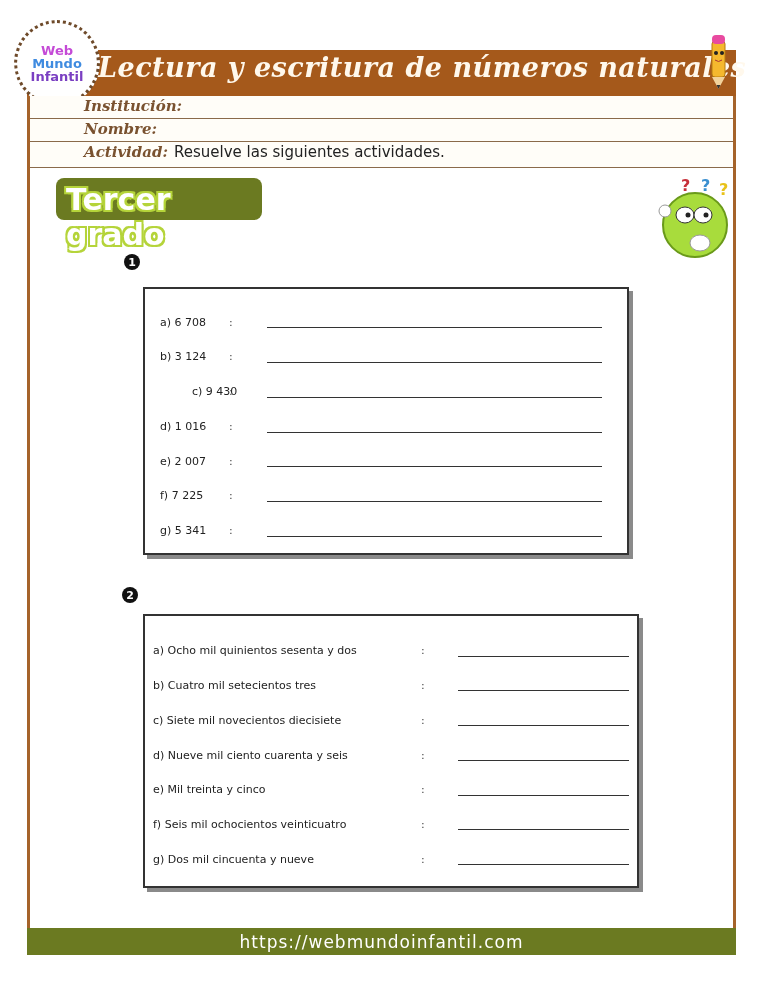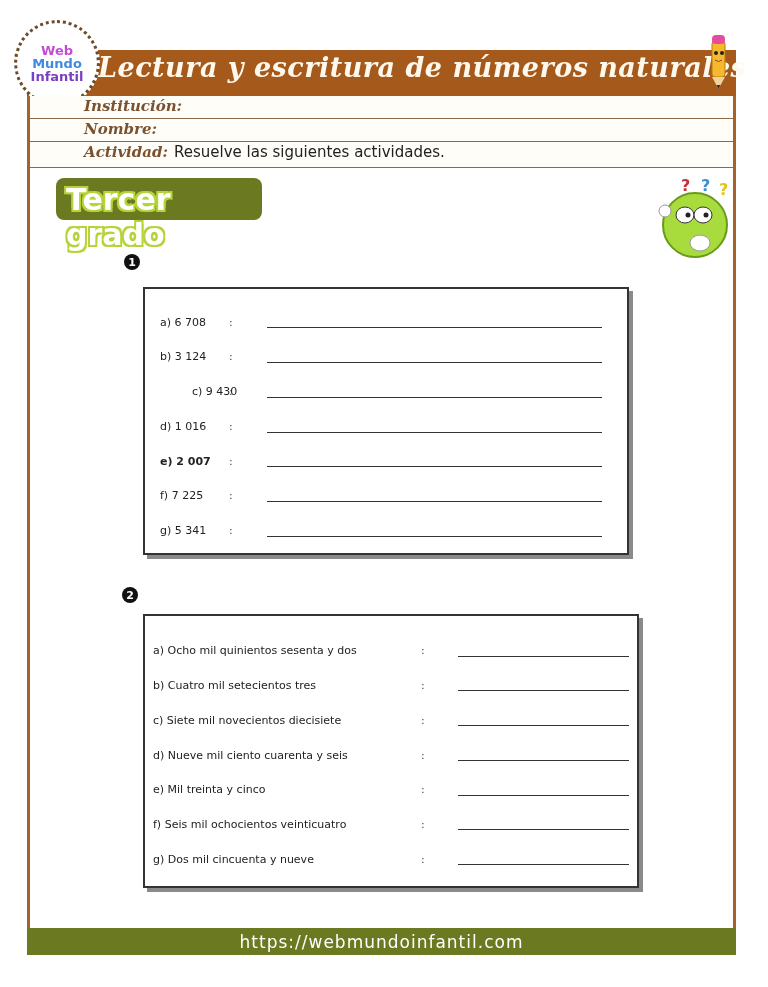--- a/index.html
+++ b/index.html
@@ -90,21 +90,21 @@
 <div class="line" style="left:267px; top:362px; width:335px;"></div>
 
 <span class="item" style="left:160px; top:385px;margin-left:32px;">c) 9 430</span>
 <span class="colon" style="left:229px; top:385px;">:</span>
 <div class="line" style="left:267px; top:397px; width:335px;"></div>
 
 <span class="item" style="left:160px; top:420px;">d) 1 016</span>
 <span class="colon" style="left:229px; top:420px;">:</span>
 <div class="line" style="left:267px; top:432px; width:335px;"></div>
 
-<span class="item" style="left:160px; top:455px;font-weight:bold;">e) 2 007</span>
+<span class="item" style="left:160px; top:455px;">e) 2 007</span>
 <span class="colon" style="left:229px; top:455px;">:</span>
 <div class="line" style="left:267px; top:466px; width:335px;"></div>
 
 <span class="item" style="left:160px; top:489px;">f) 7 225</span>
 <span class="colon" style="left:229px; top:489px;">:</span>
 <div class="line" style="left:267px; top:501px; width:335px;"></div>
 
 <span class="item" style="left:160px; top:524px;">g) 5 341</span>
 <span class="colon" style="left:229px; top:524px;">:</span>
 <div class="line" style="left:267px; top:536px; width:335px;"></div>

